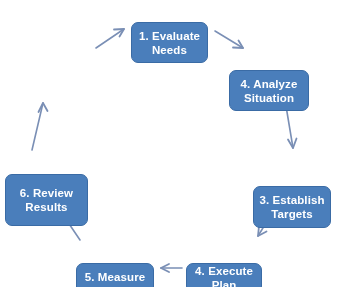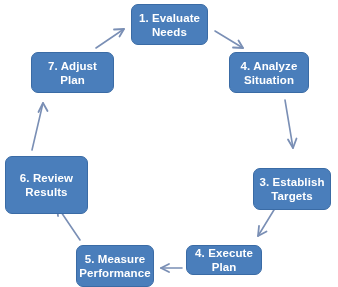--- a/index.html
+++ b/index.html
@@ -32,20 +32,21 @@
     color: #FFFFFF;
     font-size: 11.5px;
     font-weight: bold;
     line-height: 14px;
     text-align: center;
     display: flex;
     align-items: center;
     justify-content: center;
     padding: 2px 4px;
     letter-spacing: 0.1px;
+    margin-top: 18px;
   }
   .node-label {
     display: block;
     white-space: pre-line;
   }
 </style>
 </head>
 <body>
 
 <div id="diagram-root">
@@ -109,22 +110,19 @@
   <div class="node" style="left:186px; top:245px; width:76px; height:30px;">
     <span class="node-label">4. Execute
 Plan</span>
   </div>
 
   <div class="node" style="left:76px; top:245px; width:78px; height:42px;">
     <span class="node-label">5. Measure
 Performance</span>
   </div>
 
-  <div class="node" style="left:5px; top:156px; width:83px; height:58px;">
+  <div class="node" style="left:5px; top:156px; width:83px; height:52px;">
     <span class="node-label">6. Review
 Results</span>
   </div>
 
-  <div class="node" style="left:31px; top:52px; width:83px; height:41px;">
-    <span class="node-label">7. Adjust Plan</span>
-  </div>
 
 </div>
 
 </body></html>

